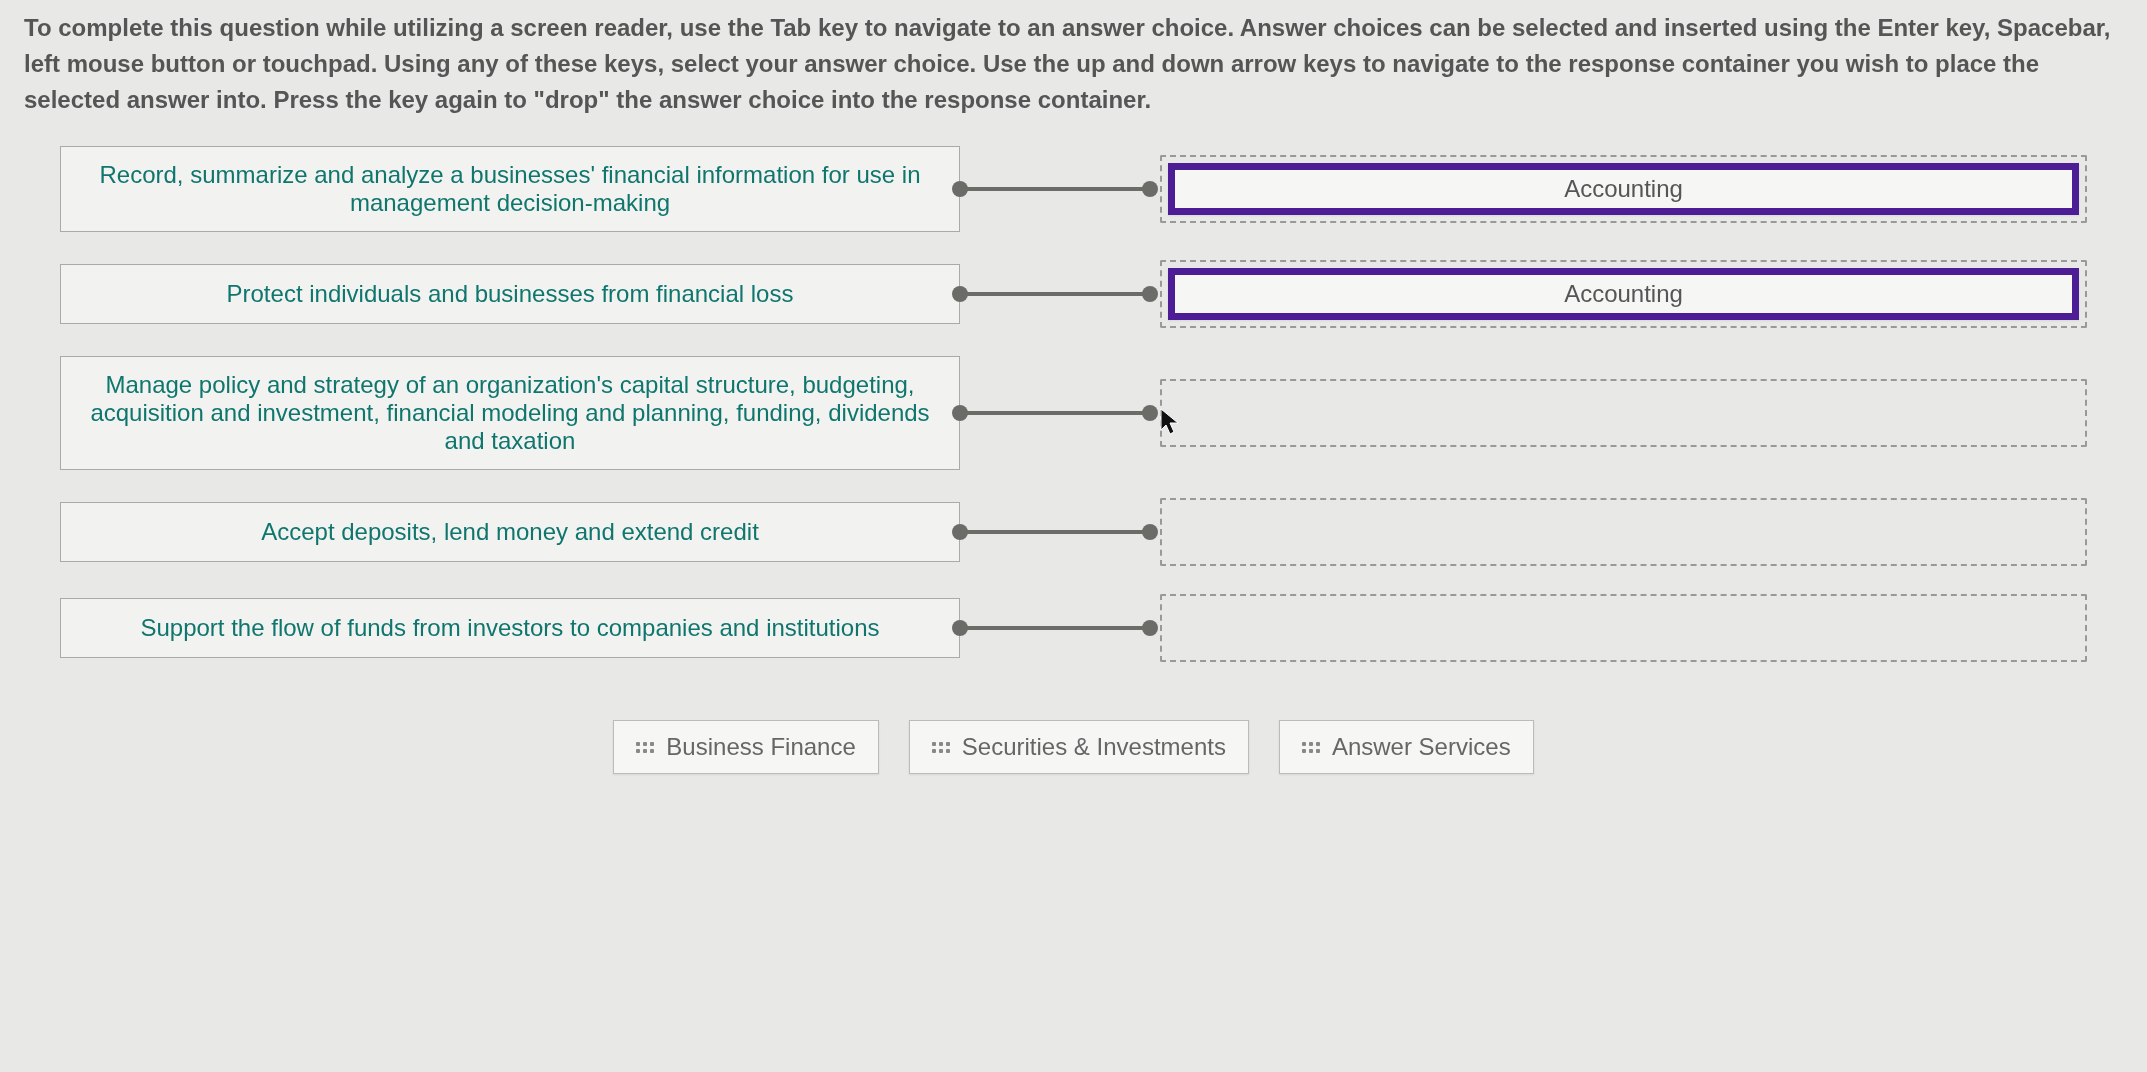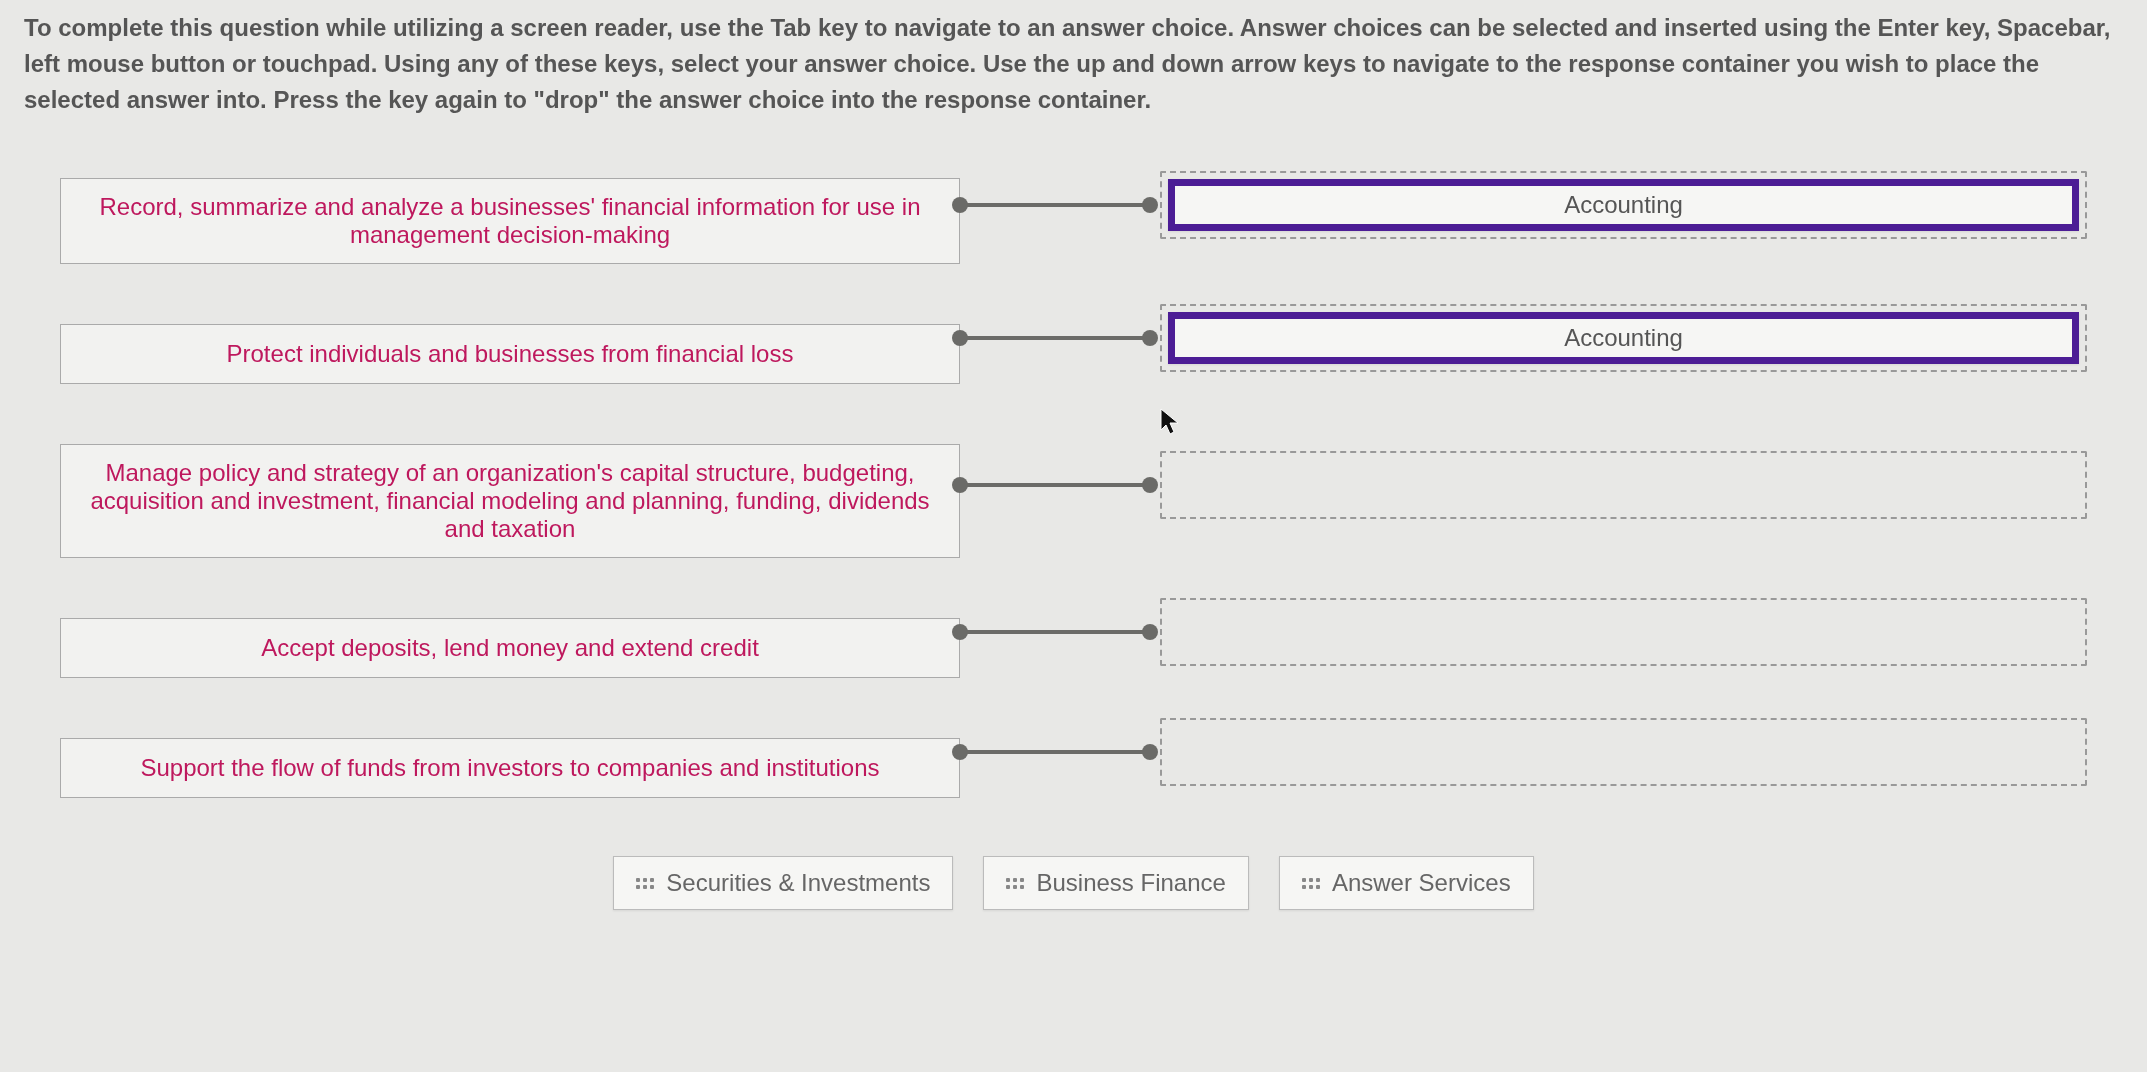--- a/index.html
+++ b/index.html
@@ -30,22 +30,21 @@
     width: 900px;
     min-height: 60px;
     border: 1px solid #aaa;
     background: #f2f2f0;
     display: flex;
     align-items: center;
     justify-content: center;
     text-align: center;
     padding: 14px 28px;
     font-size: 24px;
-    color: #be185d;
-    margin-top: 32px;
+    color: #0f766e;
   }
   .connector {
     width: 190px;
     height: 14px;
     position: relative;
     display: flex;
     align-items: center;
     justify-content: center;
   }
   .connector .line {
@@ -199,36 +198,36 @@
           <span class="d"></span>
           <span class="d"></span>
           <span class="d"></span>
         </span>
       <span class="r">
           <span class="d"></span>
           <span class="d"></span>
           <span class="d"></span>
         </span>
     </span>
-    <span>Securities &amp; Investments</span>
+    <span>Business Finance</span>
   </div>
   <div class="answer-chip">
     <span class="drag-handle">
       <span class="r">
           <span class="d"></span>
           <span class="d"></span>
           <span class="d"></span>
         </span>
       <span class="r">
           <span class="d"></span>
           <span class="d"></span>
           <span class="d"></span>
         </span>
     </span>
-    <span>Business Finance</span>
+    <span>Securities &amp; Investments</span>
   </div>
   <div class="answer-chip">
     <span class="drag-handle">
       <span class="r">
           <span class="d"></span>
           <span class="d"></span>
           <span class="d"></span>
         </span>
       <span class="r">
           <span class="d"></span>

